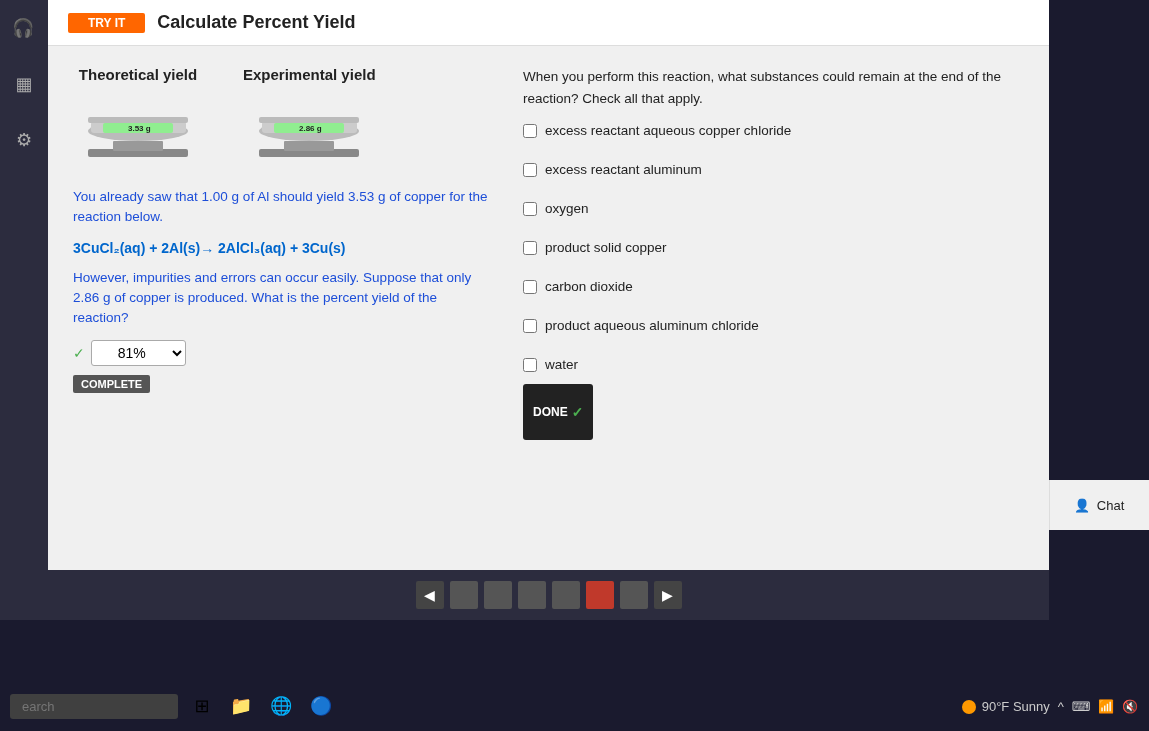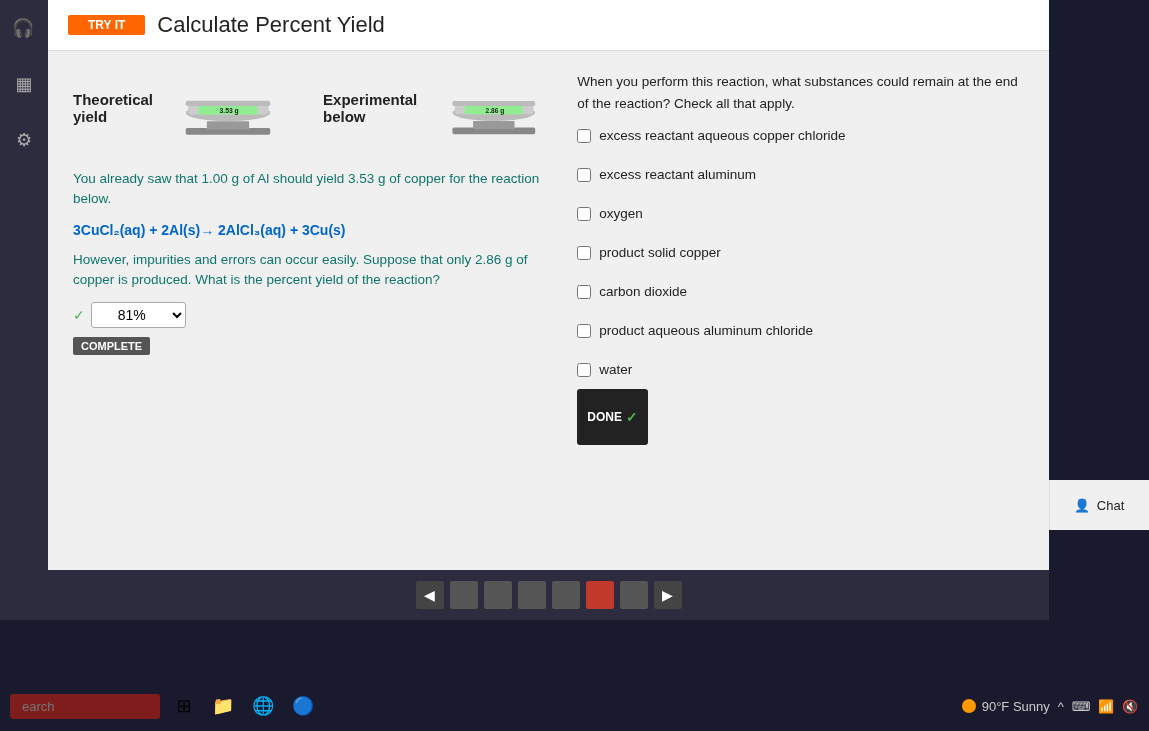--- a/index.html
+++ b/index.html
@@ -60,22 +60,22 @@
     }
     .try-it-badge {
       background: #ff6600;
       color: white;
       font-weight: bold;
       font-size: 12px;
       padding: 3px 20px;
       border-radius: 2px;
     }
     .header-title {
-      font-size: 22px;
-      font-weight: normal;
+      font-size: 18px;
+      font-weight: bold;
       color: #222;
     }
 
     
     .content-body {
       padding: 20px 25px;
       background: #f0f0f0;
       flex: 1;
       display: flex;
       flex-direction: column;
@@ -94,38 +94,38 @@
 
     
     .scales-row {
       display: flex;
       gap: 40px;
       margin-bottom: 18px;
       align-items: flex-start;
     }
     .scale-item {
       display: flex;
-      flex-direction: row;
+      flex-direction: column;
       align-items: center;
     }
     .scale-label {
       font-size: 15px;
       font-weight: bold;
       color: #222;
       margin-bottom: 6px;
     }
     .scale-svg {
       width: 130px;
       height: 80px;
     }
 
     
     .text-section {
       font-size: 13.5px;
-      color: #0f766e;
+      color: #1d4ed8;
       line-height: 1.5;
       margin-bottom: 12px;
     }
 
     .equation {
       color: #0066cc;
       font-weight: bold;
       font-size: 14px;
       margin-bottom: 12px;
     }
@@ -265,43 +265,43 @@
       left: 0;
       width: 1149px;
       height: 50px;
       background: #1a1a2e;
       display: flex;
       align-items: center;
       padding: 0 10px;
       gap: 8px;
     }
     .search-box {
-      background: #7f1d1d;
+      background: #404040;
       border: none;
       color: #aaa;
       padding: 5px 12px;
       border-radius: 3px;
       font-size: 13px;
-      width: 150px;
+      width: 168px;
     }
     .taskbar-icon {
       width: 32px;
       height: 32px;
       display: flex;
       align-items: center;
       justify-content: center;
       font-size: 18px;
       cursor: pointer;
     }
     .taskbar-spacer { flex: 1; }
     .weather-info {
       color: #ccc;
       font-size: 13px;
       display: flex;
-      align-items: flex-start;
+      align-items: flex-end;
       gap: 6px;
     }
     .weather-dot {
       width: 14px;
       height: 14px;
       background: #ff9900;
       border-radius: 50%;
       display: inline-block;
     }
     .sys-icons {
@@ -347,21 +347,21 @@
               <rect x="18" y="32" width="95" height="12" rx="3" fill="#ccc"></rect>
 
               <rect x="30" y="34" width="70" height="10" rx="2" fill="#90EE90"></rect>
               <text x="55" y="42" font-size="8" font-weight="bold" fill="#222">3.53   g</text>
 
               <rect x="15" y="28" width="100" height="6" rx="2" fill="#bbb"></rect>
             </svg>
           </div>
 
           <div class="scale-item">
-            <div class="scale-label">Experimental below</div>
+            <div class="scale-label">Experimental yield</div>
             <svg class="scale-svg" viewBox="0 0 130 80">
               <rect x="15" y="60" width="100" height="8" rx="2" fill="#888"></rect>
               <rect x="40" y="52" width="50" height="10" rx="1" fill="#999"></rect>
               <ellipse cx="65" cy="42" rx="50" ry="10" fill="#bbb"></ellipse>
               <rect x="18" y="32" width="95" height="12" rx="3" fill="#ccc"></rect>
               <rect x="30" y="34" width="70" height="10" rx="2" fill="#90EE90"></rect>
               <text x="55" y="42" font-size="8" font-weight="bold" fill="#222">2.86   g</text>
               <rect x="15" y="28" width="100" height="6" rx="2" fill="#bbb"></rect>
             </svg>
           </div>

